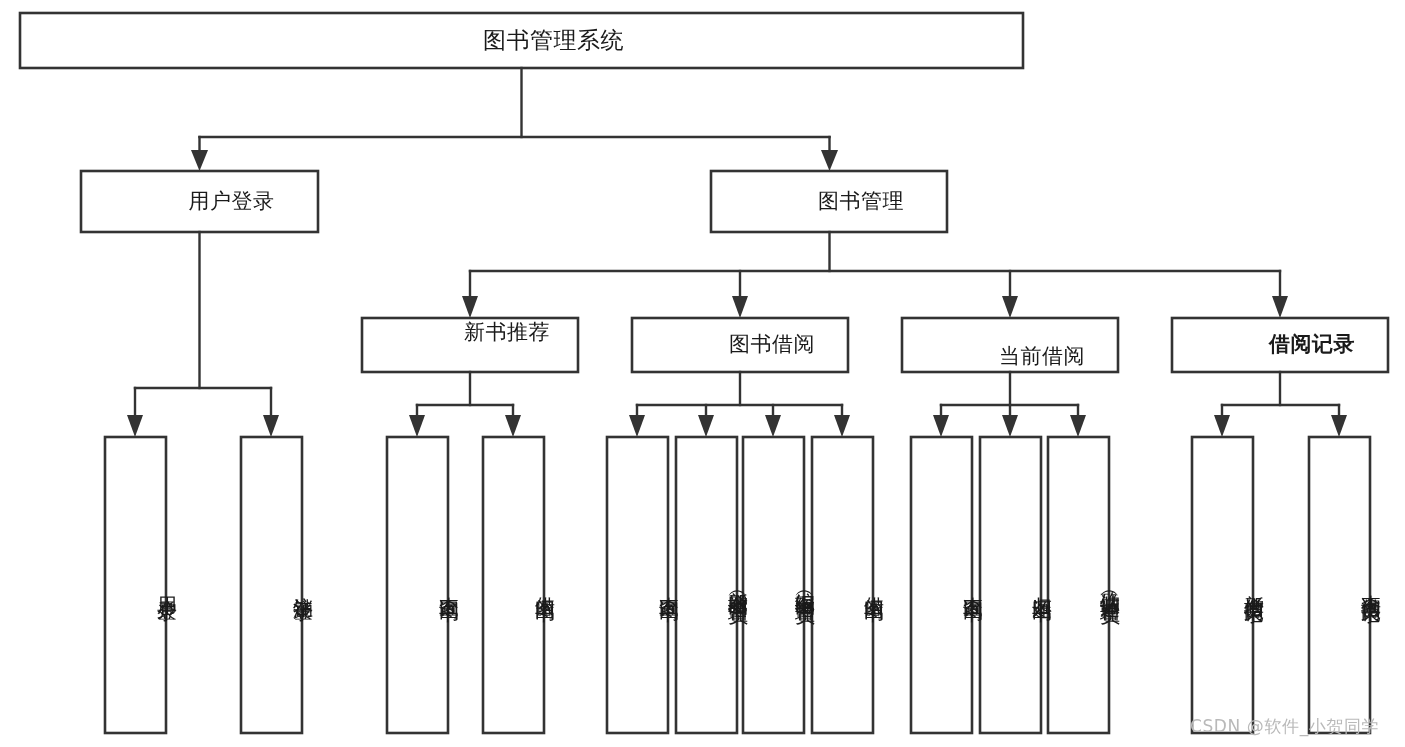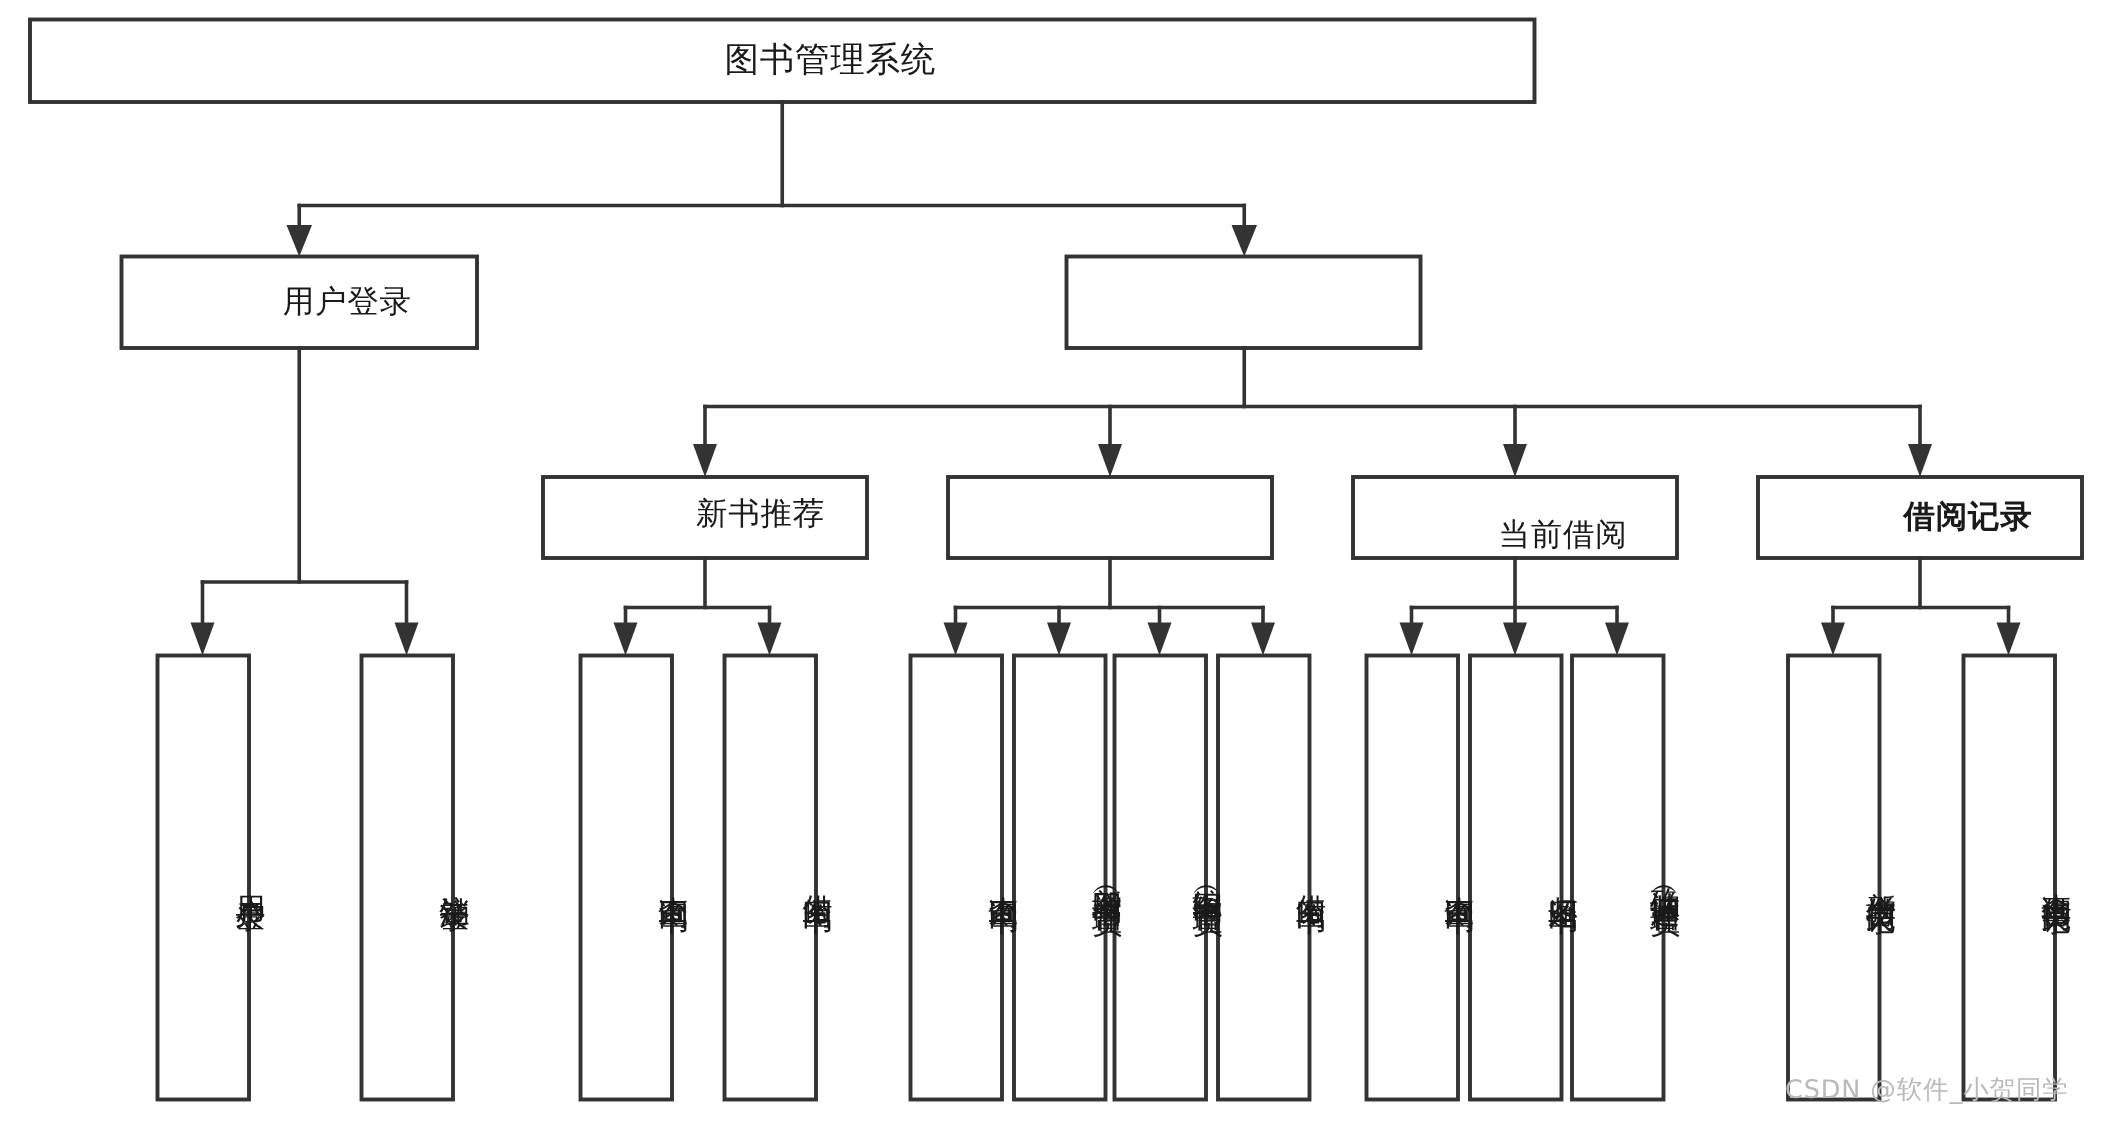--- a/index.html
+++ b/index.html
@@ -176,22 +176,24 @@
     <rect class="node-box" x="980" y="437" width="61" height="296"></rect>
     <rect class="node-box" x="1048" y="437" width="61" height="296"></rect>
 
     <rect class="node-box" x="1192" y="437" width="61" height="296"></rect>
     <rect class="node-box" x="1309" y="437" width="61" height="296"></rect>
   </svg>
 
   <div class="node-label" style="left:20px; top:13px; width:1003px; height:55px; font-size:23px;">图书管理系统</div>
 
   <div class="node-label" style="left:81px; top:171px; width:237px; height:61px;">用户登录</div>
-
-  <div class="node-label" style="left:362px; top:316px; width:226px; height:54px;">新书推荐</div>
+  <div class="node-label" style="left:711px; top:171px; width:236px; height:61px;">图书管理</div>
+
+  <div class="node-label" style="left:362px; top:306px; width:226px; height:54px;">新书推荐</div>
+  <div class="node-label" style="left:632px; top:318px; width:216px; height:54px;">图书借阅</div>
   <div class="node-label" style="left:902px; top:330px; width:216px; height:54px;">当前借阅</div>
   <div class="node-label" style="left:1172px; top:318px; width:216px; height:54px;font-weight:bold;">借阅记录</div>
 
   <div class="node-label vertical" style="left:105px; top:437px; width:61px; height:296px;">用户登录</div>
   <div class="node-label vertical" style="left:241px; top:437px; width:61px; height:296px;">注销登录</div>
 
   <div class="node-label vertical" style="left:387px; top:437px; width:61px; height:296px;">查询图书</div>
   <div class="node-label vertical" style="left:483px; top:437px; width:61px; height:296px;">借阅图书</div>
 
   <div class="node-label vertical" style="left:607px; top:437px; width:61px; height:296px;">查询图书</div>

